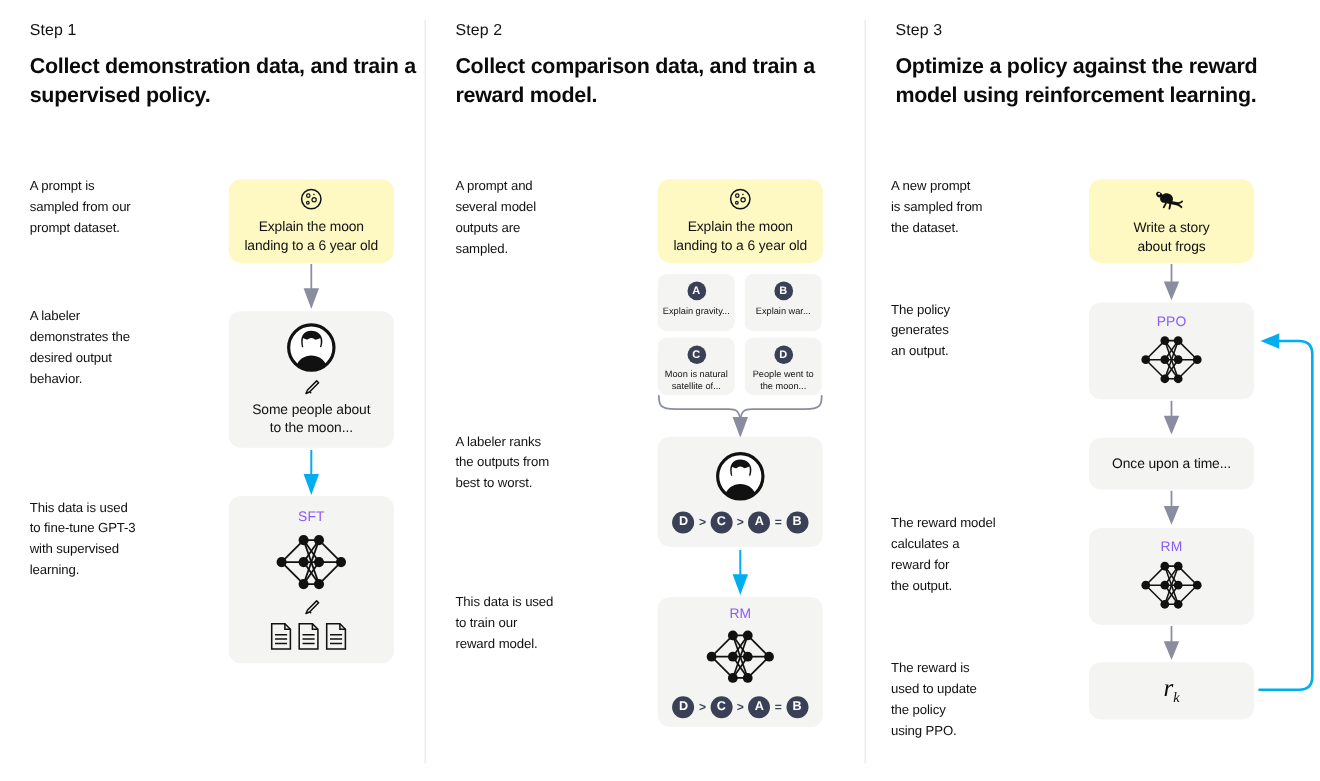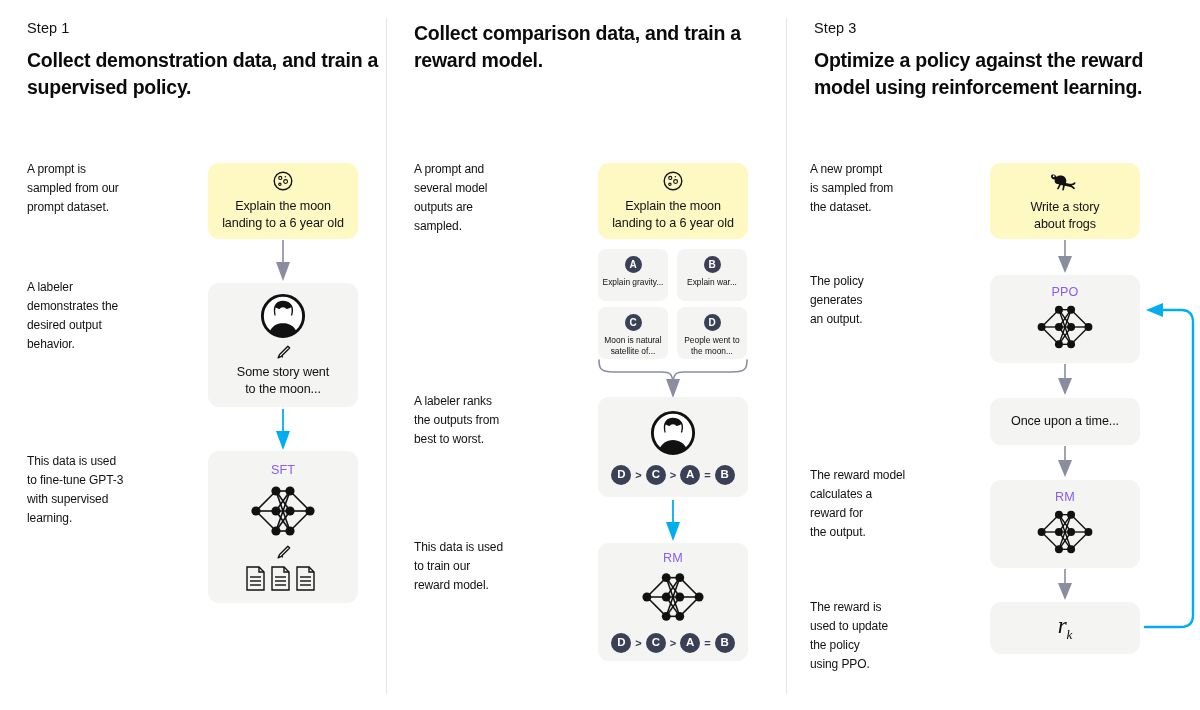--- a/index.html
+++ b/index.html
@@ -122,21 +122,21 @@
             <ellipse cx="24" cy="22" rx="5.6" ry="7.2" fill="#fff"></ellipse>
             <path d="M24 31.4c-6.6 0-12.1 4-14.1 9.6A21.4 21.4 0 0 0 24 45.5c5.4 0 10.3-2 14.1-5.3-2.2-5.1-7.6-8.8-14.1-8.8z" fill="#111"></path>
           </svg>
         </span>
         <span style="margin-top:4px;margin-bottom:3px;">
           <svg width="18" height="18" viewBox="0 0 20 20">
             <path d="M15.4 3.6 6.2 12.8 4.6 16.4l3.6-1.6 9.2-9.2z" fill="none" stroke="#111" stroke-width="1.5" stroke-linejoin="round"></path>
             <circle cx="9.3" cy="15.4" r="0.85" fill="#111"></circle>
           </svg>
         </span>
-        <div class="card-text" style="white-space:pre-line;">Some story went
+        <div class="card-text" style="white-space:pre-line;">Some people about
 to the moon...</div>
       </div>
 
       <div class="abs" style="left:272px;top:409px;">
         <svg width="22" height="42" viewBox="0 0 22 42">
           <line x1="11" y1="0" x2="11" y2="26" stroke="#00adef" stroke-width="1.8"></line>
           <polygon points="4,22 18,22 11,41" fill="#00adef"></polygon>
         </svg>
       </div>
 
@@ -199,20 +199,21 @@
                 <line x1="55" y1="19" x2="66" y2="19"></line>
             </g>
           </svg>
         </span>
       </div>
     </div>
   </div>
 
   <div class="col c2">
     <div class="col-inner">
+      <div class="step-label">Step 2</div>
       <div class="step-title">Collect comparison data,
 and train a reward model.</div>
 
       <div class="caption abs" style="left:27px;top:160px;width:170px;">A prompt and
 several model
 outputs are
 sampled.</div>
       <div class="caption abs" style="left:27px;top:392px;width:180px;">A labeler ranks
 the outputs from
 best to worst.</div>

